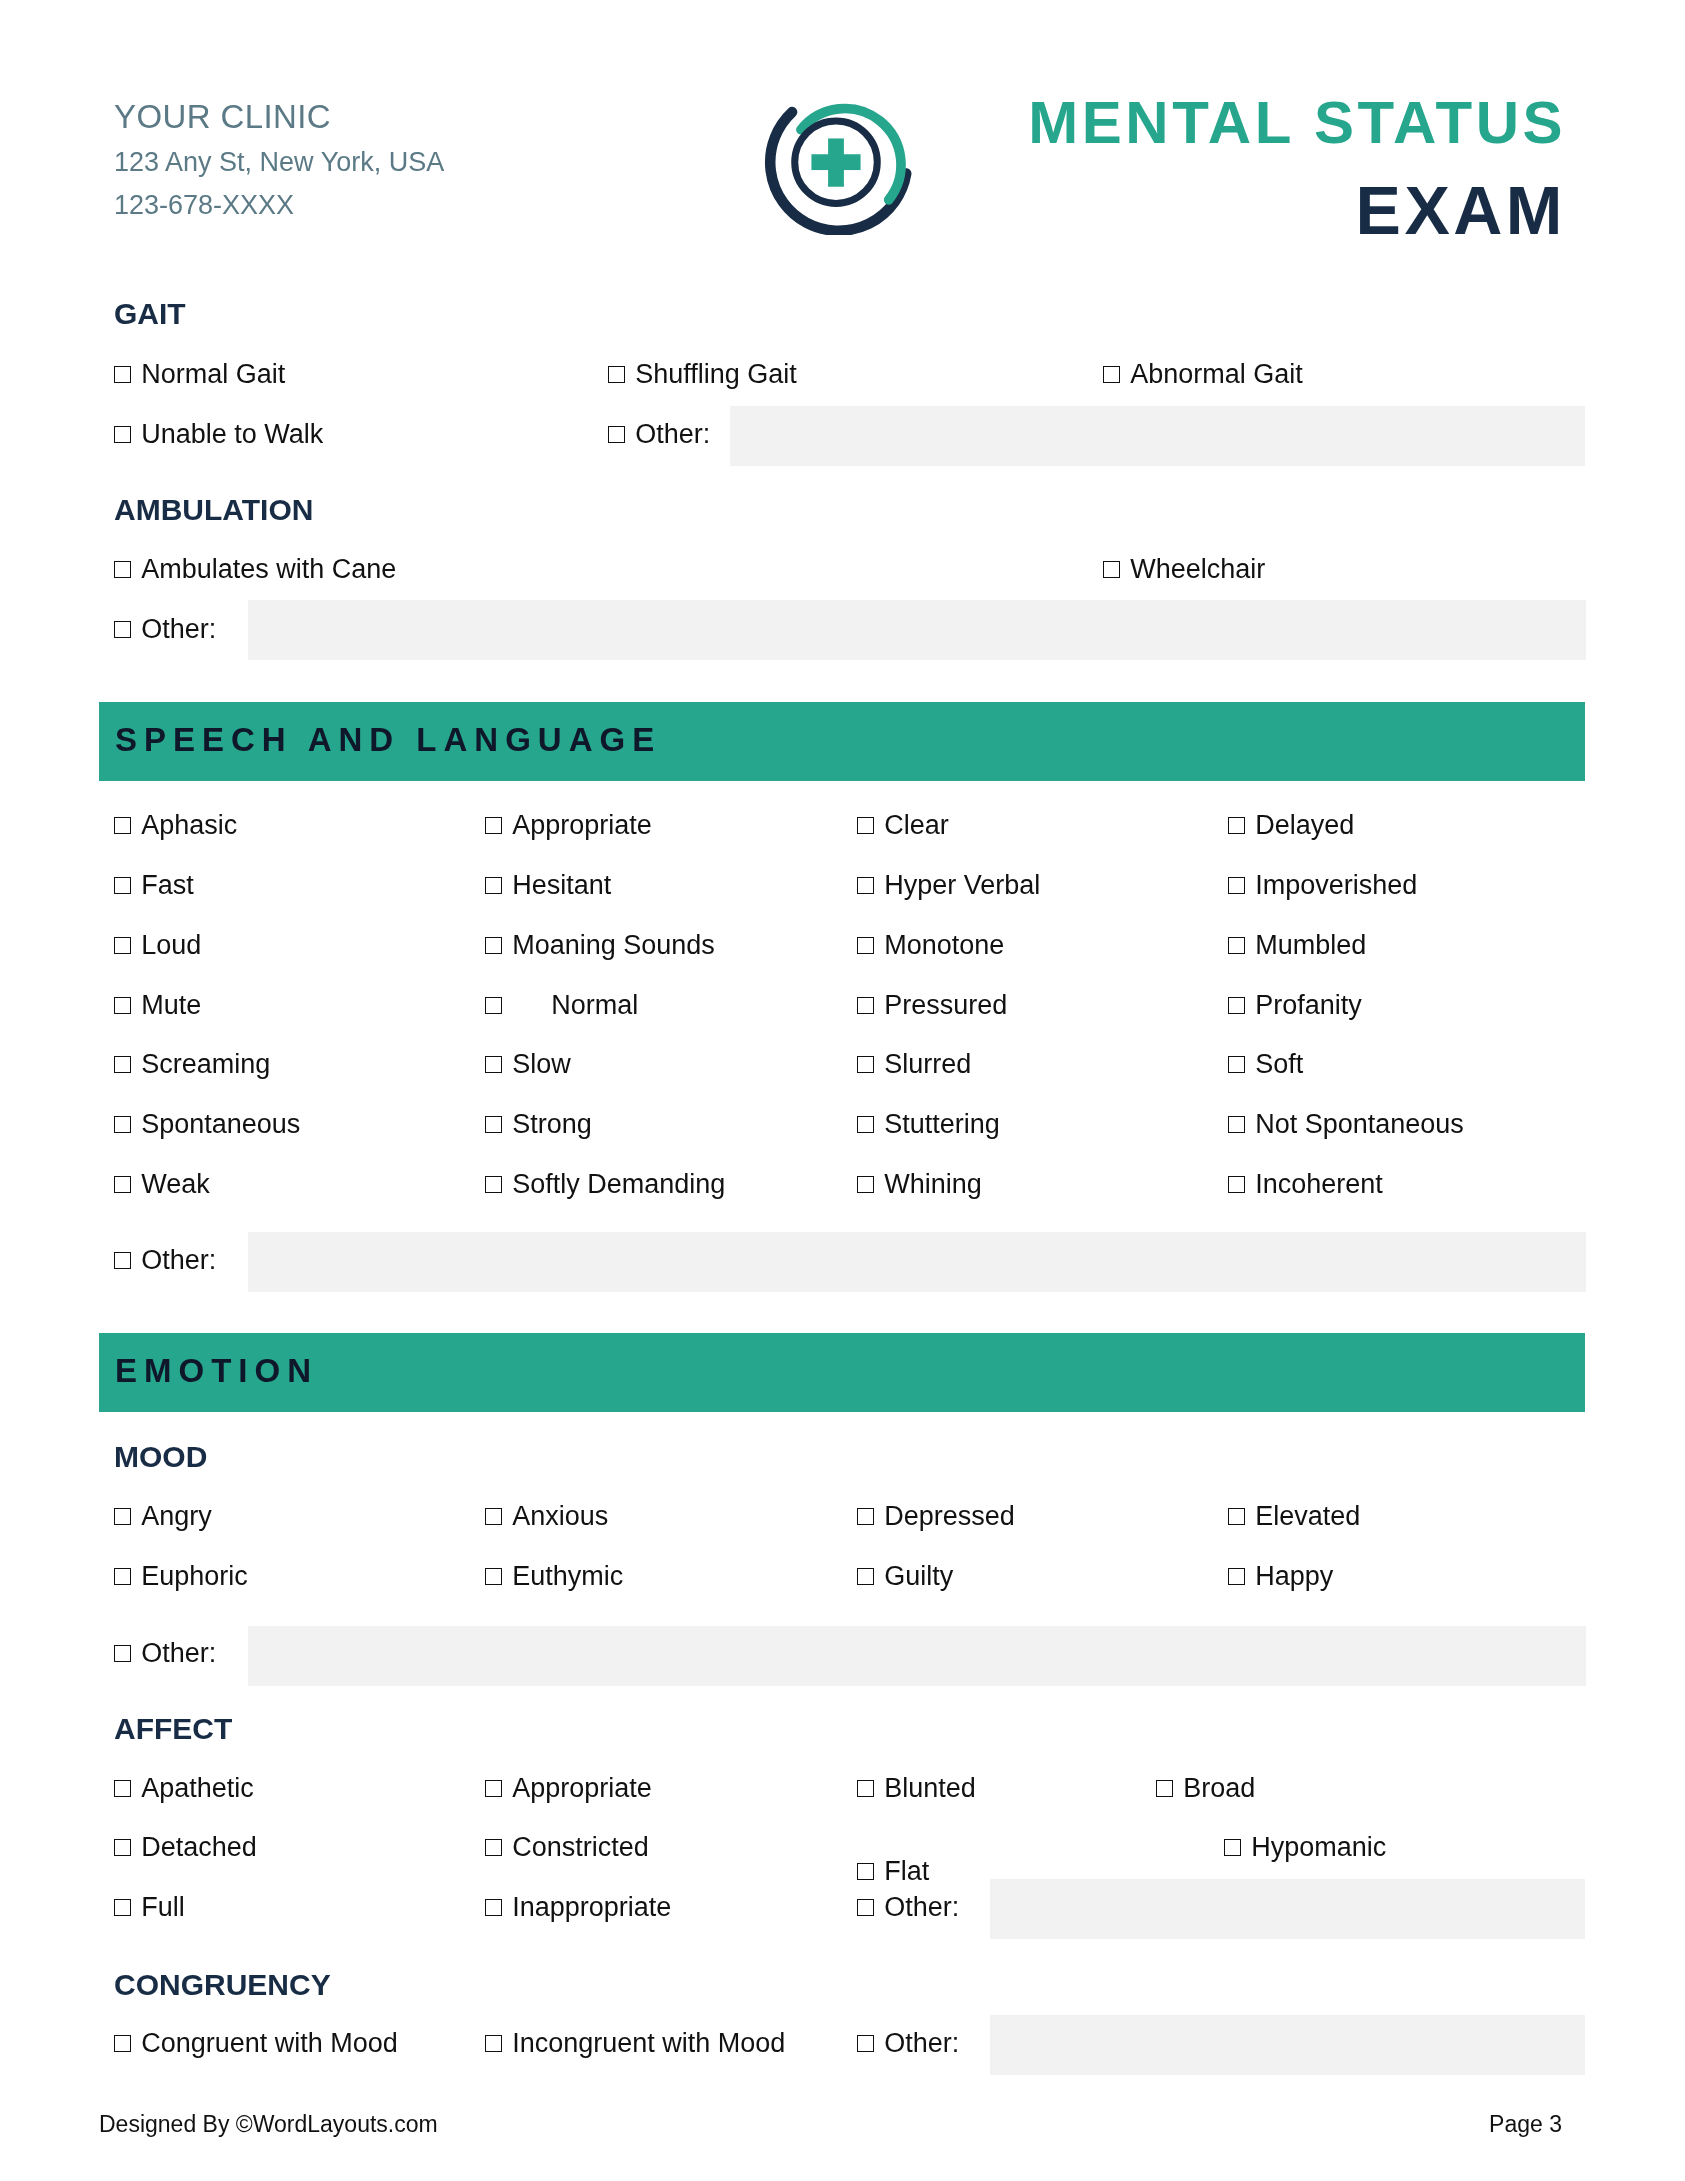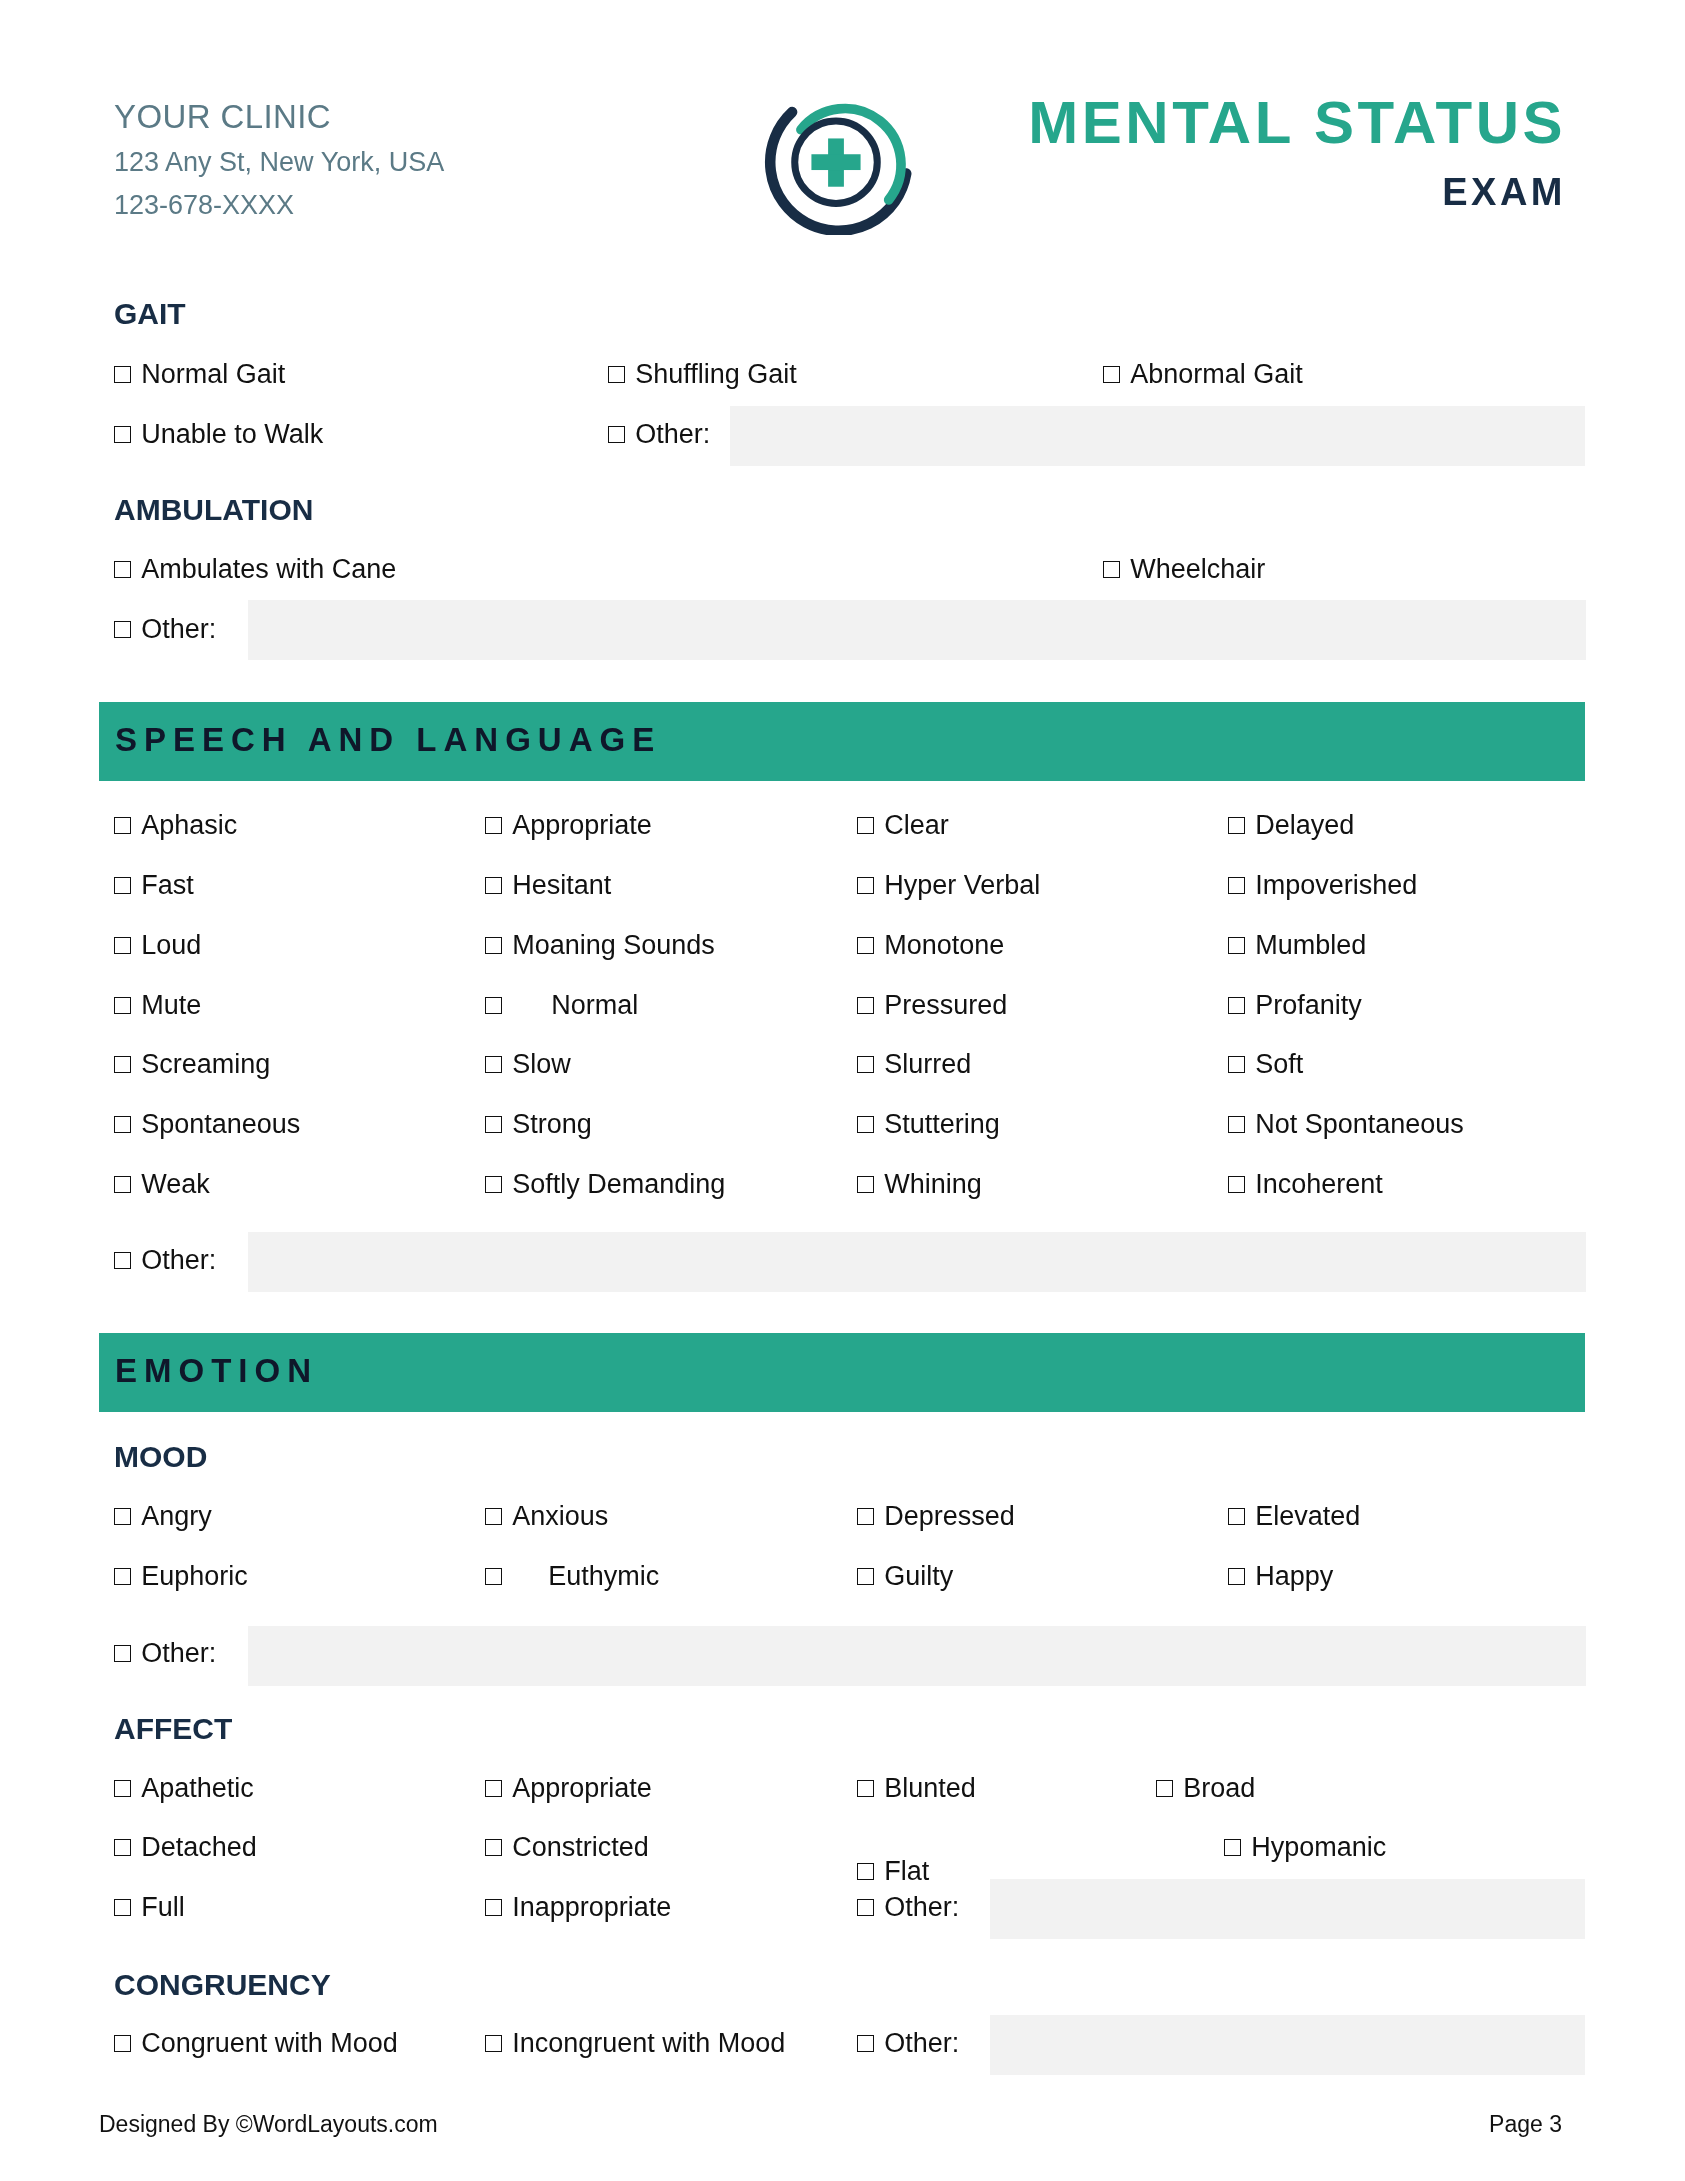--- a/index.html
+++ b/index.html
@@ -3,21 +3,21 @@
 <meta charset="utf-8">
 <style>
   html, body { margin:0; padding:0; background:#ffffff; }
   body { width:1685px; height:2181px; position:relative; overflow:hidden;
          font-family:"Liberation Sans", "DejaVu Sans", sans-serif; color:#111; }
   .abs { position:absolute; }
   .clinic-name { left:114px; top:98px; font-size:33px; color:#5b7a86; letter-spacing:0.4px; }
   .clinic-line { left:114px; font-size:27px; color:#5b7a86; }
   .logo { left:757px; top:77px; width:158px; height:158px; }
   .title1 { right:119px; top:88px; font-size:60px; font-weight:bold; color:#26a68c; letter-spacing:3.5px; }
-  .title2 { right:119px; top:171px; font-size:38px; font-weight:bold; color:#182d45; letter-spacing:3.5px; }
+  .title2 { right:119px; top:171px; font-size:68px; font-weight:bold; color:#182d45; letter-spacing:3.5px; }
   .subhead { left:114px; font-size:30px; font-weight:bold; color:#182d45; }
   .banner { left:99px; width:1486px; height:79px; background:#26a68c; }
   .banner-text { position:absolute; left:16px; top:19.3px; font-size:33px; font-weight:bold;
                  color:#0f172a; letter-spacing:7px; }
   .opt { font-size:27px; color:#111; white-space:nowrap; display:flex; align-items:center; height:35px; }
   .cb { display:inline-block; width:16.7px; height:16.7px; border:1.8px solid #111; margin-right:10.5px;
         box-sizing:border-box; background:#fff; }
   .fillbox { background:#f2f2f2; height:60px; }
   .footer { font-size:23px; color:#111; top:2111px; }
 </style>
@@ -222,21 +222,21 @@
       <span>Depressed</span>
     </div>
     <div class="abs opt" style="left: 1228px; top: 1499px;">
       <span class="cb"></span>
       <span>Elevated</span>
     </div>
     <div class="abs opt" style="left: 114px; top: 1559px;">
       <span class="cb"></span>
       <span>Euphoric</span>
     </div>
-    <div class="abs opt" style="left: 485px; top: 1559px; gap: 36px;">
+    <div class="abs opt" style="left: 485px; top: 1559px;">
       <span class="cb"></span>
       <span>Euthymic</span>
     </div>
     <div class="abs opt" style="left: 857px; top: 1559px;">
       <span class="cb"></span>
       <span>Guilty</span>
     </div>
     <div class="abs opt" style="left: 1228px; top: 1559px;">
       <span class="cb"></span>
       <span>Happy</span>

